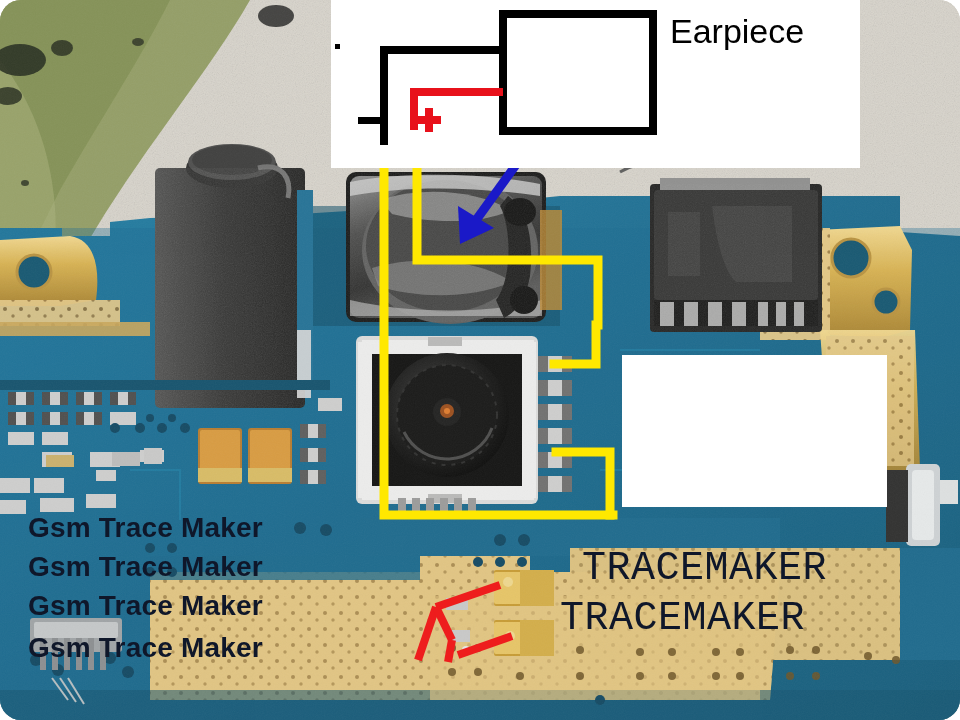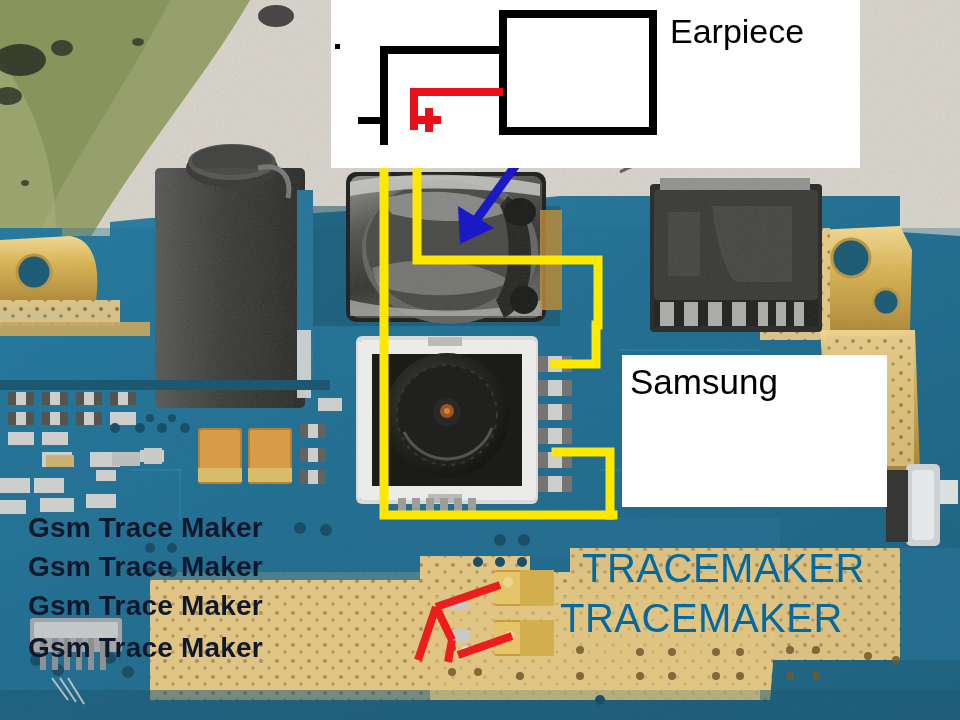--- a/index.html
+++ b/index.html
@@ -1,26 +1,26 @@
 <!DOCTYPE html>
 <html><head>
 <meta charset="utf-8">
 <style>
   html,body{margin:0;padding:0;background:#fff;}
   body{font-family:"Liberation Sans",sans-serif;}
-  #stage{position:relative;width:960px;height:720px;overflow:hidden;background:#cfcac0;}
+  #stage{position:relative;width:960px;height:720px;overflow:hidden;background:#cfcac0;border-radius:21px;}
   .layer{position:absolute;top:0;left:0;width:960px;height:720px;}
   svg.layer{display:block;}
   
   .wbox{position:absolute;background:#ffffff;}
   .wtxt{position:absolute;color:#000;font-family:"Liberation Sans",sans-serif;white-space:pre;}
   
   .gsm{position:absolute;color:#0f172a;font-family:"Liberation Sans",sans-serif;
        font-size:28px;font-weight:bold;white-space:pre;letter-spacing:0.2px;}
-  .tmk{position:absolute;color:#0369a1;font-family:Liberation Sans, sans-serif;
+  .tmk{position:absolute;color:#0f172a;font-family:Liberation Mono, monospace;
        font-size:40px;font-weight:normal;white-space:pre;letter-spacing:0.5px;}
 </style>
 </head>
 <body>
 
 <div id="stage">
 
   <svg class="layer" viewBox="0 0 960 720" xmlns="http://www.w3.org/2000/svg">
     <defs>
       <filter id="grain">
@@ -433,21 +433,20 @@
 
     <g fill="#e8111b">
       <rect x="86" y="116" width="24" height="8"></rect>
       <rect x="94" y="108" width="8" height="24"></rect>
     </g>
   </svg>
 
   <div class="wtxt" style="left:670px;top:12px;font-size:34px;line-height:38px;">Earpiece</div>
 
   <div class="wbox" style="left:622px;top:355px;width:265px;height:152px;"></div>
-  <div class="wtxt" style="left:630px;top:362px;font-size:35px;line-height:40px;">Samsung</div>
 
   <div class="gsm" style="left:28px;top:512px;">Gsm Trace Maker</div>
   <div class="gsm" style="left:28px;top:551px;">Gsm Trace Maker</div>
   <div class="gsm" style="left:28px;top:590px;">Gsm Trace Maker</div>
   <div class="gsm" style="left:28px;top:632px;">Gsm Trace Maker</div>
 
   <div class="tmk" style="left:582px;top:546px;">TRACEMAKER</div>
   <div class="tmk" style="left:560px;top:596px;">TRACEMAKER</div>
 
 </div>

